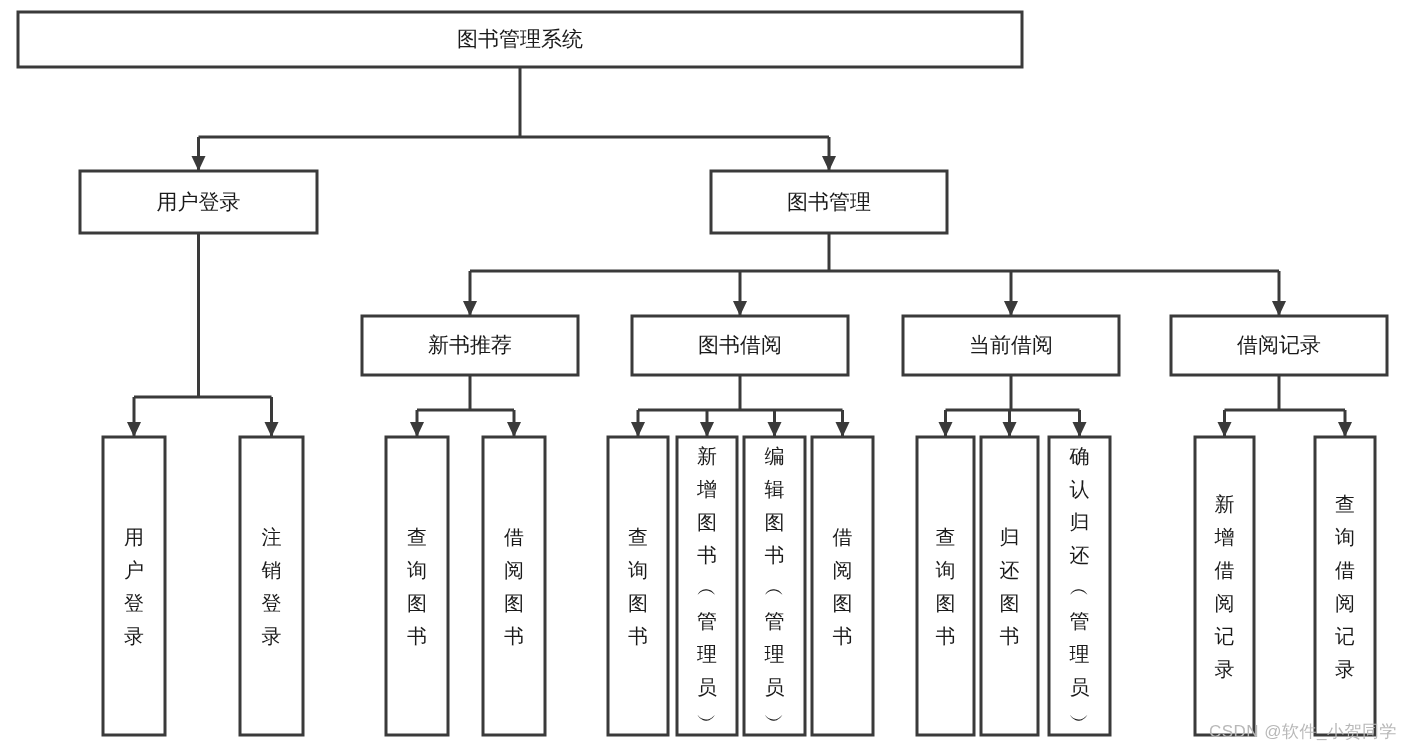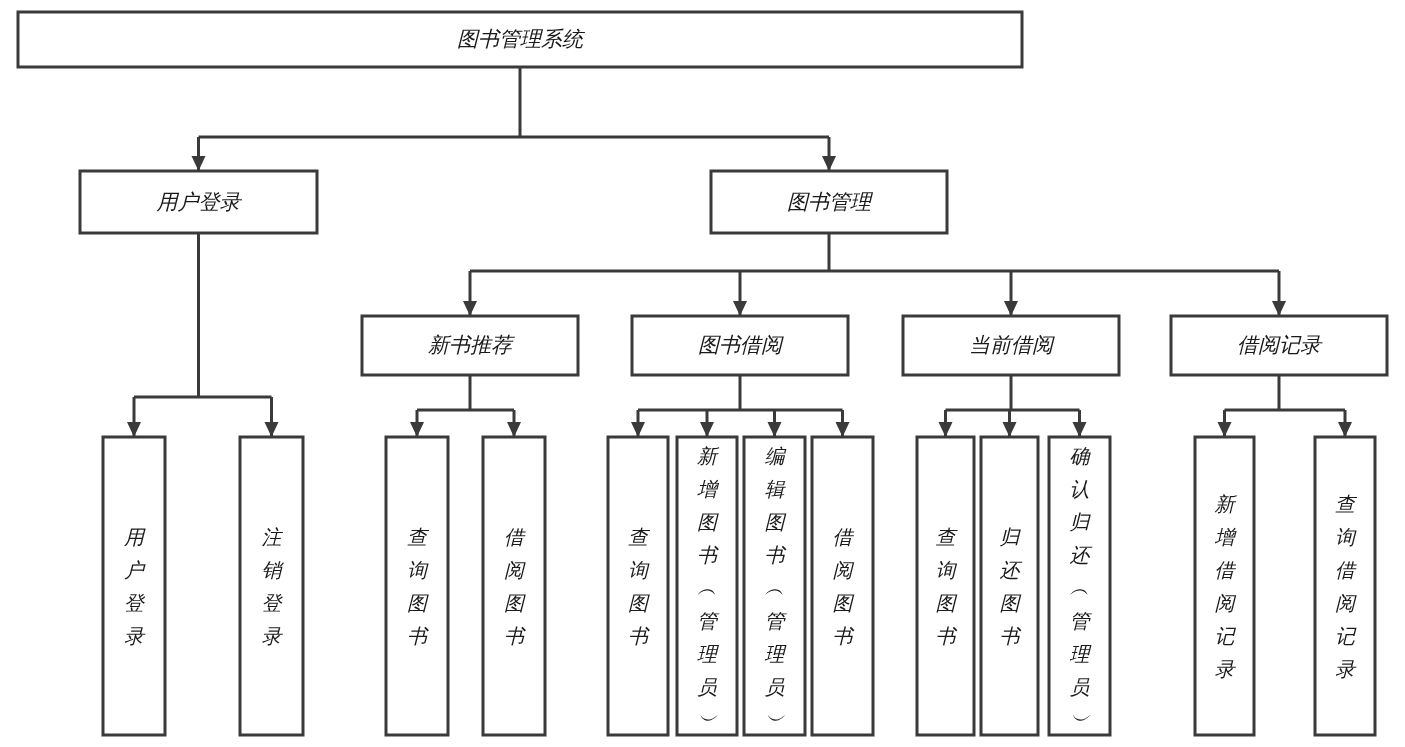--- a/index.html
+++ b/index.html
@@ -11,21 +11,20 @@
     width: 1405px;
     height: 747px;
     font-family: "Liberation Sans", "DejaVu Sans", sans-serif;
     overflow: hidden;
     position: relative;
   }
   #diagram-root {
     position: relative;
     width: 1405px;
     height: 747px;
-    font-style: italic;
   }
   svg#flowchart {
     display: block;
     width: 1405px;
     height: 747px;
   }
   .node-rect {
     fill: #ffffff;
     stroke: #3a3a3a;
     stroke-width: 3;
@@ -199,13 +198,14 @@
         <g>
           <rect x="1195" y="437" width="59" height="298" class="node-rect"></rect>
           <text x="1224.5" y="511" class="node-label-v"><tspan x="1224.5" dy="0">新</tspan><tspan x="1224.5" dy="33">增</tspan><tspan x="1224.5" dy="33">借</tspan><tspan x="1224.5" dy="33">阅</tspan><tspan x="1224.5" dy="33">记</tspan><tspan x="1224.5" dy="33">录</tspan></text>
         </g>
         <g>
           <rect x="1315" y="437" width="60" height="298" class="node-rect"></rect>
           <text x="1345" y="511" class="node-label-v"><tspan x="1345" dy="0">查</tspan><tspan x="1345" dy="33">询</tspan><tspan x="1345" dy="33">借</tspan><tspan x="1345" dy="33">阅</tspan><tspan x="1345" dy="33">记</tspan><tspan x="1345" dy="33">录</tspan></text>
         </g>
       </g>
   </svg>
+  <div class="watermark-text">CSDN @软件_小贺同学</div>
 </div>
 
 </body></html>

